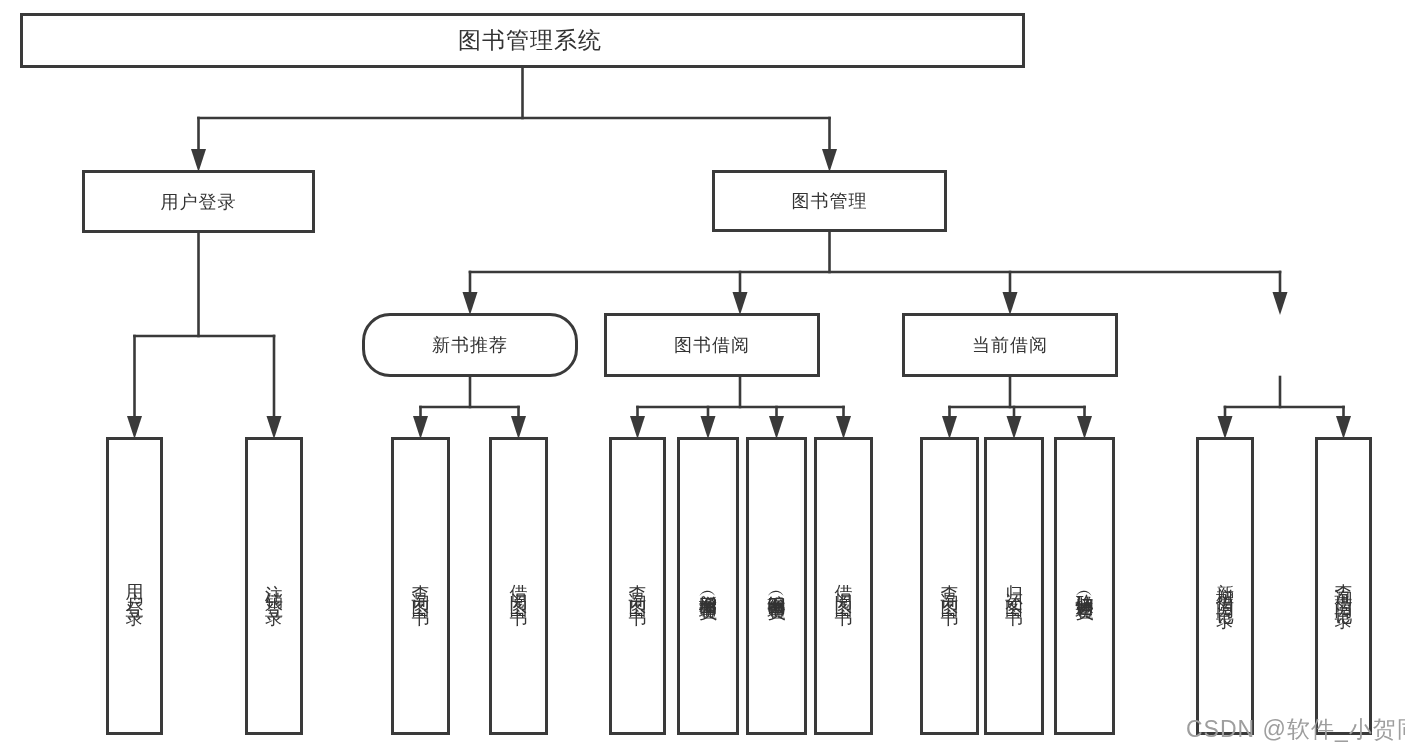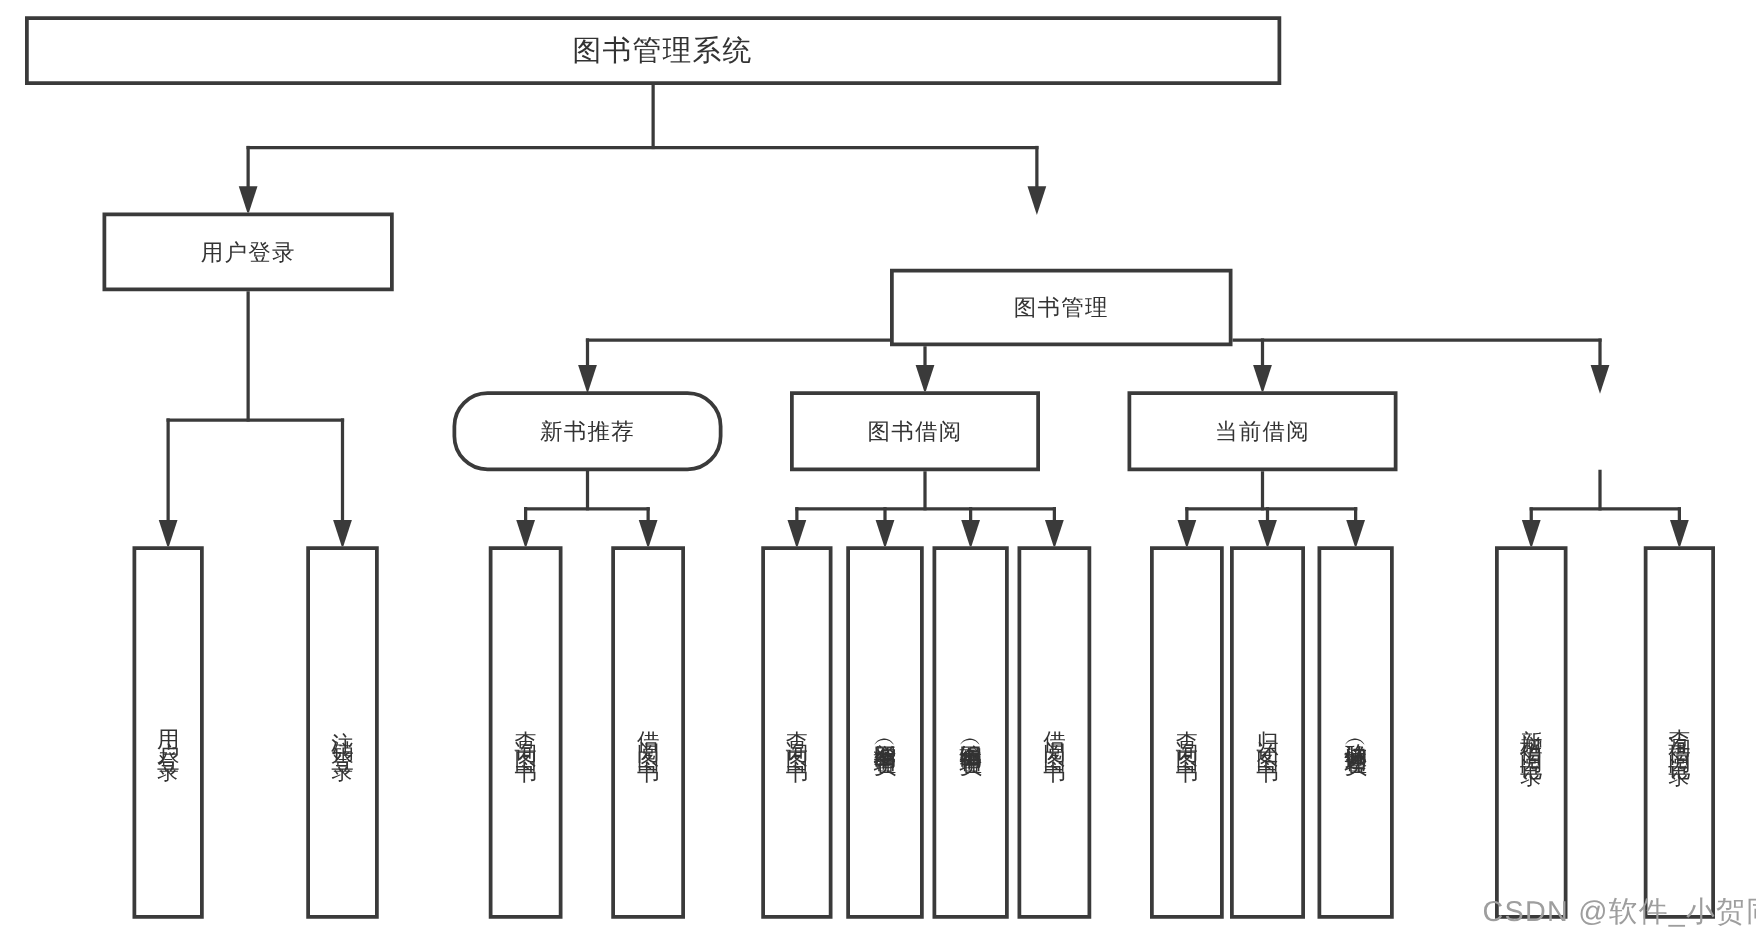--- a/index.html
+++ b/index.html
@@ -104,23 +104,23 @@
       <line x1="1280" y1="377" x2="1280" y2="407" stroke="#3a3a3a" stroke-width="2.6" stroke-linecap="square"></line>
       <line x1="1225" y1="407" x2="1343.5" y2="407" stroke="#3a3a3a" stroke-width="2.6" stroke-linecap="square"></line>
       <line x1="1225" y1="407" x2="1225" y2="418" stroke="#3a3a3a" stroke-width="2.6" stroke-linecap="square"></line>
       <polygon points="1217.5,416 1232.5,416 1225,439" fill="#3a3a3a"></polygon>
       <line x1="1343.5" y1="407" x2="1343.5" y2="418" stroke="#3a3a3a" stroke-width="2.6" stroke-linecap="square"></line>
       <polygon points="1336,416 1351,416 1343.5,439" fill="#3a3a3a"></polygon>
     </svg>
 
   <div class="node h root" style="left: 20px; top: 13px; width: 1005px; height: 55px; padding-left: 15px;">图书管理系统</div>
     <div class="node h" style="left: 82px; top: 170px; width: 233px; height: 63px;">用户登录</div>
-    <div class="node h" style="left: 712px; top: 170px; width: 274px; height: 62px; margin-top: 45px;">图书管理</div>
+    <div class="node h" style="left: 712px; top: 170px; width: 235px; height: 62px;">图书管理</div>
     <div class="node h" style="left: 362px; top: 313px; width: 216px; height: 64px; border-radius: 28px;">新书推荐</div>
-    <div class="node h" style="left: 632px; top: 313px; width: 200px; height: 64px;">图书借阅</div>
+    <div class="node h" style="left: 604px; top: 313px; width: 216px; height: 64px;">图书借阅</div>
     <div class="node h" style="left: 902px; top: 313px; width: 216px; height: 64px;">当前借阅</div>
     <div class="node v ls-wide" style="left: 106px; top: 437px; width: 57px; height: 298px;">用户登录</div>
     <div class="node v ls-wide" style="left: 245px; top: 437px; width: 58px; height: 298px;">注销登录</div>
     <div class="node v ls-wide" style="left: 391px; top: 437px; width: 59px; height: 298px;">查询图书</div>
     <div class="node v ls-wide" style="left: 489px; top: 437px; width: 59px; height: 298px;">借阅图书</div>
     <div class="node v ls-wide" style="left: 609px; top: 437px; width: 57px; height: 298px;">查询图书</div>
     <div class="node v ls-tight" style="left: 677px; top: 437px; width: 62px; height: 298px;">新增图书（管理员）</div>
     <div class="node v ls-tight" style="left: 746px; top: 437px; width: 61px; height: 298px;">编辑图书（管理员）</div>
     <div class="node v ls-wide" style="left: 814px; top: 437px; width: 59px; height: 298px;">借阅图书</div>
     <div class="node v ls-wide" style="left: 920px; top: 437px; width: 59px; height: 298px;">查询图书</div>

